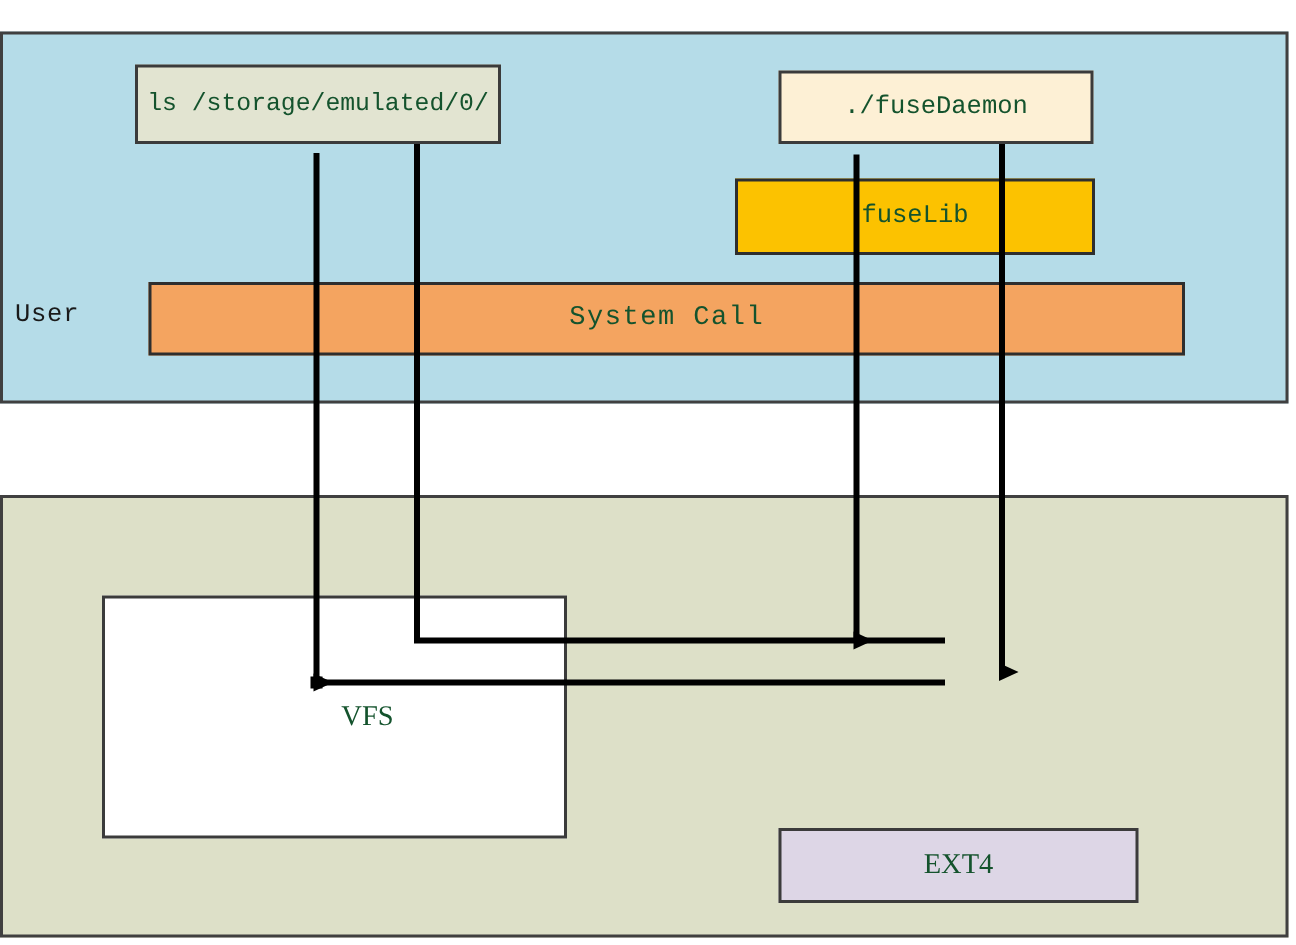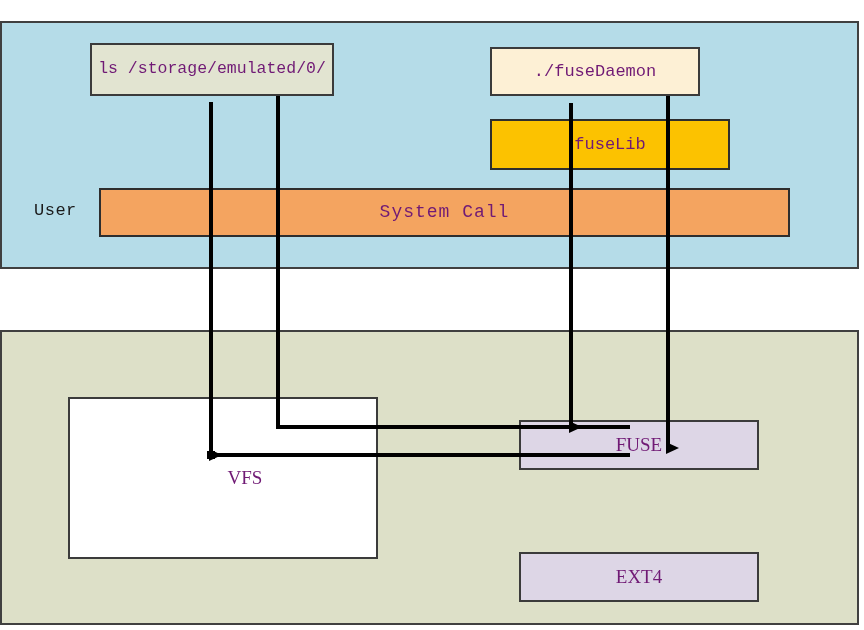--- a/index.html
+++ b/index.html
@@ -35,51 +35,50 @@
     width: 859px;
     height: 295px;
     background: #dde0c8;
   }
   .region-label {
     position: absolute;
     font-size: 17px;
     color: #1a1a1a;
     letter-spacing: 0.5px;
     white-space: nowrap;
-    margin-left: 24px;
   }
   #user-label {
     left: 10px;
     top: 201px;
     z-index: 6;
   }
   .node {
     position: absolute;
     box-sizing: border-box;
     border: 2px solid #737373;
     display: flex;
     align-items: center;
     justify-content: center;
     text-align: center;
     font-size: 17px;
-    color: #701a75;
+    color: #14532d;
     line-height: 1.25;
     z-index: 3;
   }
   #node-ls {
     left: 90px;
     top: 43px;
     width: 244px;
     height: 53px;
     background: #e2e4d1;
     border-color: #3b3b3b;
     font-size: 16.5px;
   }
   #node-fusedaemon {
-    left: 490px;
+    left: 519px;
     top: 47px;
     width: 210px;
     height: 49px;
     background: #fdf0d5;
     border-color: #3b3b3b;
     font-size: 17px;
   }
   #node-fuselib {
     left: 490px;
     top: 119px;
@@ -147,21 +146,20 @@
   <div class="node" id="node-ls">ls /storage/emulated/0/</div>
 
   <div class="node" id="node-fusedaemon">./fuseDaemon</div>
 
   <div class="node" id="node-fuselib">fuseLib</div>
 
   <div class="node" id="node-syscall">System Call</div>
 
   <div class="node" id="node-vfs">VFS</div>
 
-  <div class="node fsbox" id="node-fuse">FUSE</div>
 
 
   <div class="node fsbox" id="node-ext4">EXT4</div>
 
   <svg id="wires" viewBox="0 0 864 630" xmlns="http://www.w3.org/2000/svg">
     <defs>
       <marker id="arrowUp" markerWidth="14" markerHeight="14" refX="7" refY="11" orient="auto-start-reverse" markerUnits="userSpaceOnUse">
         <path d="M7,0 L13,13 L1,13 Z" fill="#000000"></path>
       </marker>
       <marker id="arrowDown" markerWidth="14" markerHeight="14" refX="7" refY="11" orient="auto" markerUnits="userSpaceOnUse">

